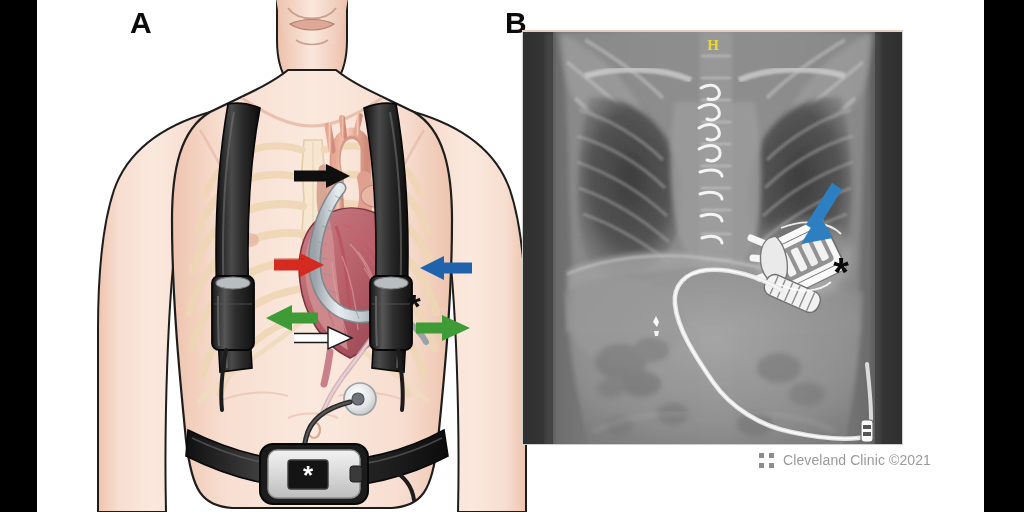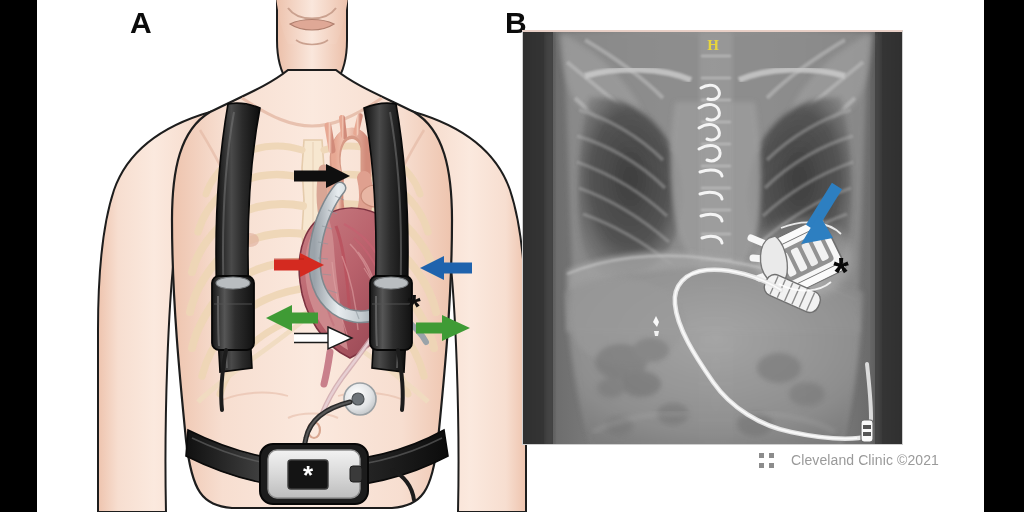--- a/index.html
+++ b/index.html
@@ -19,21 +19,21 @@
   #panel-a{position:absolute;left:55px;top:0;width:440px;height:512px;}
   #panel-a svg{display:block;}
 
   
   #panel-b{position:absolute;left:485px;top:30px;width:381px;height:415px;}
   #xray-frame{position:absolute;inset:0;border-top:2px solid #e8cfc6;
      border-left:1px solid #cfcfcf;border-right:1px solid #cfcfcf;
      border-bottom:1px solid #cfcfcf;overflow:hidden;background:#5c5c5c;}
   #xray-frame svg{display:block;}
 
-  #credit{position:absolute;left:722px;top:452px;display:flex;align-items:center;gap:17px;}
+  #credit{position:absolute;left:722px;top:452px;display:flex;align-items:center;gap:9px;}
   #credit .logo{width:15px;height:15px;position:relative;flex:0 0 auto;}
   #credit .logo i{position:absolute;width:5px;height:5px;background:#8c8c8c;display:block;}
   #credit .logo i.tl{left:0;top:0;}
   #credit .logo i.tr{right:0;top:0;}
   #credit .logo i.bl{left:0;bottom:0;}
   #credit .logo i.br{right:0;bottom:0;}
   #credit .logo b{position:absolute;left:5px;top:5px;width:5px;height:5px;background:#fff;}
   #credit-text{font-size:14px;color:#9a9a9a;font-family:"Liberation Sans",sans-serif;
      white-space:nowrap;letter-spacing:0.1px;}
 </style>

